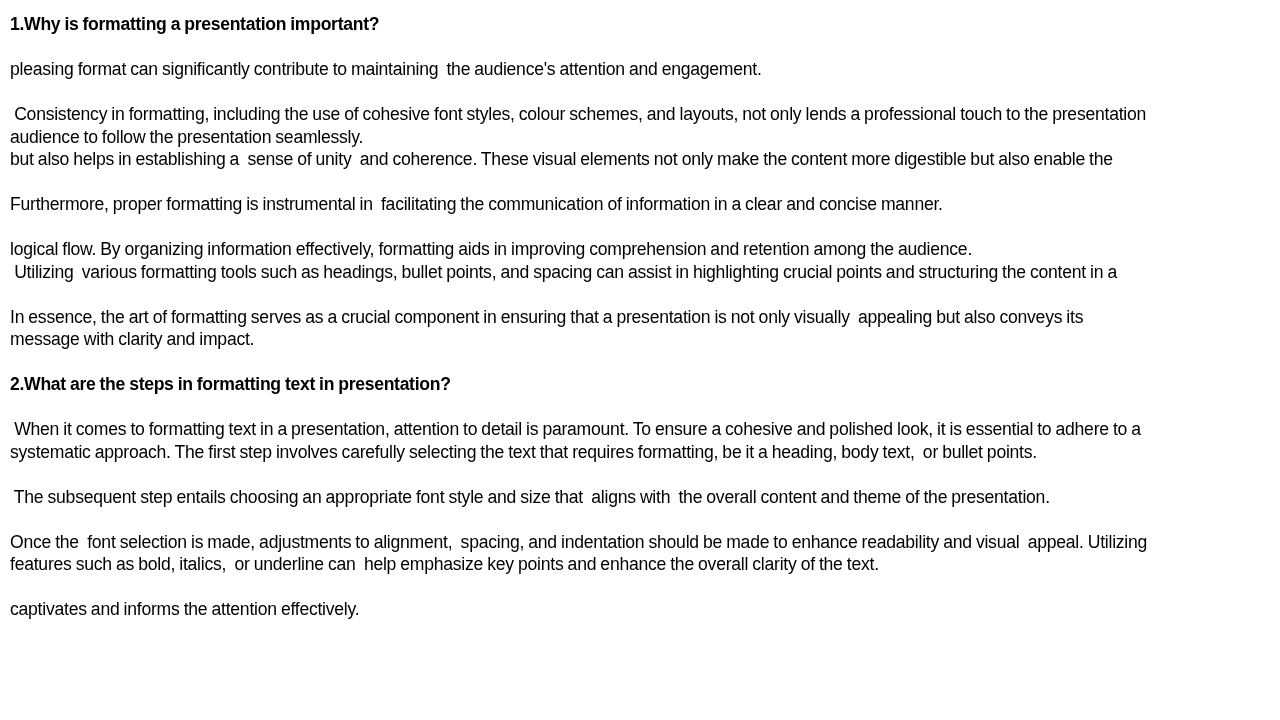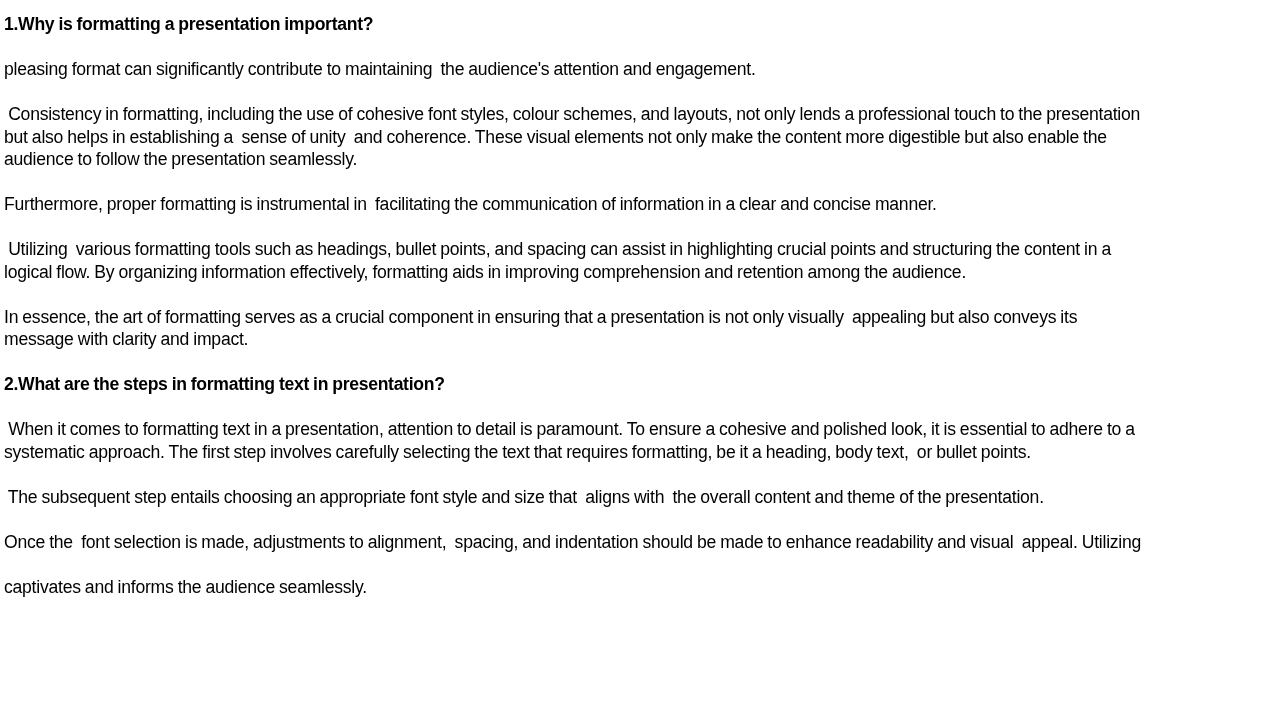--- a/index.html
+++ b/index.html
@@ -10,21 +10,21 @@
     body {
       width: 1280px;
       height: 720px;
       overflow: hidden;
       position: relative;
       font-family: "Liberation Sans", sans-serif;
       color: #000000;
     }
     .doc {
       position: absolute;
-      left: 4px;
+      left: 10px;
       top: 13px;
       width: 1265px;
     }
     .line {
       display: block;
       font-size: 17.6px;
       line-height: 22.5px;
       height: 22.5px;
       white-space: pre;
       letter-spacing: -0.25px;
@@ -46,31 +46,31 @@
   <div class="block heading">
     <span class="line">1.Why is formatting a presentation important?</span>
   </div>
 
   <div class="block">
     <span class="line">pleasing format can significantly contribute to maintaining  the audience's attention and engagement.</span>
   </div>
 
   <div class="block">
     <span class="line"> Consistency in formatting, including the use of cohesive font styles, colour schemes, and layouts, not only lends a professional touch to the presentation</span>
+    <span class="line">audience to follow the presentation seamlessly.</span>
     <span class="line">but also helps in establishing a  sense of unity  and coherence. These visual elements not only make the content more digestible but also enable the</span>
-    <span class="line">audience to follow the presentation seamlessly.</span>
   </div>
 
   <div class="block">
     <span class="line">Furthermore, proper formatting is instrumental in  facilitating the communication of information in a clear and concise manner.</span>
   </div>
 
   <div class="block">
+    <span class="line">logical flow. By organizing information effectively, formatting aids in improving comprehension and retention among the audience.</span>
     <span class="line"> Utilizing  various formatting tools such as headings, bullet points, and spacing can assist in highlighting crucial points and structuring the content in a</span>
-    <span class="line">logical flow. By organizing information effectively, formatting aids in improving comprehension and retention among the audience.</span>
   </div>
 
   <div class="block">
     <span class="line">In essence, the art of formatting serves as a crucial component in ensuring that a presentation is not only visually  appealing but also conveys its</span>
     <span class="line">message with clarity and impact.</span>
   </div>
 
   <div class="block heading">
     <span class="line">2.What are the steps in formatting text in presentation?</span>
   </div>
@@ -79,19 +79,20 @@
     <span class="line"> When it comes to formatting text in a presentation, attention to detail is paramount. To ensure a cohesive and polished look, it is essential to adhere to a</span>
     <span class="line">systematic approach. The first step involves carefully selecting the text that requires formatting, be it a heading, body text,  or bullet points.</span>
   </div>
 
   <div class="block">
     <span class="line"> The subsequent step entails choosing an appropriate font style and size that  aligns with  the overall content and theme of the presentation.</span>
   </div>
 
   <div class="block">
     <span class="line">Once the  font selection is made, adjustments to alignment,  spacing, and indentation should be made to enhance readability and visual  appeal. Utilizing</span>
+    <span class="line">features such as bold, italics,  or underline can  help emphasize key points and enhance the overall clarity of the text.</span>
   </div>
 
   <div class="block">
-    <span class="line">captivates and informs the audience seamlessly.</span>
+    <span class="line">captivates and informs the attention effectively.</span>
   </div>
 
 </div>
 
 </body></html>

